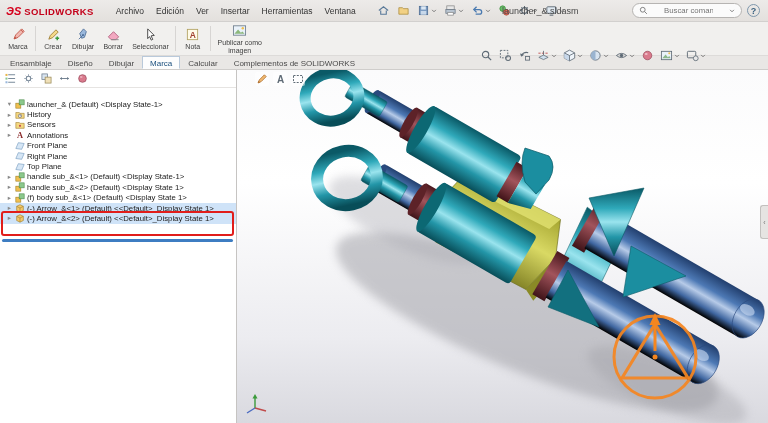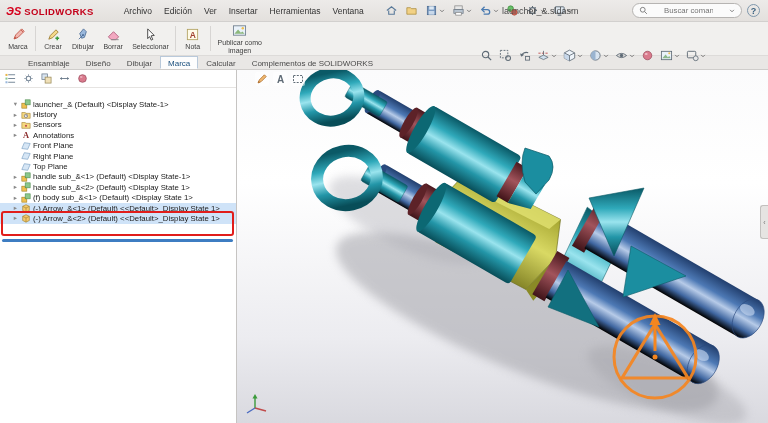--- a/index.html
+++ b/index.html
@@ -1,58 +1,58 @@
 <!DOCTYPE html>
 <html><head>
 <meta charset="utf-8">
 <style>
   *{margin:0;padding:0;box-sizing:border-box}
   html,body{width:768px;height:423px;overflow:hidden}
   body{font-family:"Liberation Sans",sans-serif;background:#fff;position:relative;font-size:9px;color:#333}
 
   
   .menubar{position:absolute;top:0;left:0;right:0;height:22px;background:linear-gradient(#edebe9,#e3e0dd);border-bottom:1px solid #d2d0ce;display:flex;align-items:center;padding:0 6px;z-index:40}
-  .logo{display:flex;align-items:baseline;gap:3px;margin-right:24px;white-space:nowrap}
+  .logo{display:flex;align-items:baseline;gap:3px;margin-right:16px;white-space:nowrap}
   .logo-ds{color:#d6001c;font-weight:bold;font-style:italic;font-size:11px}
   .logo-text{color:#c4001a;font-weight:bold;font-size:9.5px;letter-spacing:.4px}
   .menus{display:flex;align-items:center}
   .menu-item{font-size:8.5px;color:#333;padding:4px 6px;cursor:default}
   .qat{display:flex;align-items:center;gap:5px;margin-left:14px}
   .qat-btn{display:flex;align-items:center;gap:1px;padding:1px;border-radius:2px}
   .qat-btn svg{width:13px;height:13px;display:block}
   .caret svg,.hcaret svg,.s-caret svg{width:6px;height:6px;display:block}
   .doc-title{position:absolute;left:502px;top:0;height:22px;line-height:22px;font-size:9px;color:#4a4a4a;white-space:nowrap}
   .search{position:absolute;right:26px;top:3px;width:110px;height:15px;border:1px solid #b6b4b2;border-radius:8px;background:#fbfbfb;display:flex;align-items:center;padding:0 6px;gap:16px}
   .search input{border:none;outline:none;flex:1;min-width:0;background:transparent;font-family:"Liberation Sans",sans-serif;font-size:7.8px;color:#666}
   .s-icn svg{width:9px;height:9px;display:block}
   .help{position:absolute;right:8px;top:4px;width:13px;height:13px;border-radius:50%;border:1px solid #7e97ac;color:#39617f;font-size:9px;font-weight:bold;display:flex;align-items:center;justify-content:center}
 
   
   .ribbon{position:absolute;top:22px;left:0;right:0;height:34px;background:#f1f0ee;border-bottom:1px solid #dddbd9;display:flex;align-items:stretch;padding:1px 3px;z-index:35}
   .rb{display:flex;flex-direction:column;align-items:center;justify-content:center;gap:1px;padding:1px 4px;min-width:30px;max-width:54px;border-radius:2px}
   .rb-icn svg{width:15px;height:15px;display:block}
   .rb-label{font-size:7px;line-height:1.1;text-align:center;color:#3c3c3c}
   .rb-sep{width:1px;background:#d7d5d3;margin:3px 2px}
-  .tabs{position:absolute;top:56px;left:0;right:0;height:14px;background:#e9e7e5;border-bottom:1px solid #cfcdcb;display:flex;align-items:center;padding-left:20px;z-index:35}
+  .tabs{position:absolute;top:56px;left:0;right:0;height:14px;background:#e9e7e5;border-bottom:1px solid #cfcdcb;display:flex;align-items:center;padding-left:2px;z-index:35}
   .tab{font-size:8px;color:#4a4a4a;padding:2px 7px 0 7px;border:1px solid transparent;white-space:nowrap}
   .tab.active{background:#fdfdfd;border:1px solid #b9c9da;border-bottom-color:#fdfdfd;color:#1a4f7d}
 
   
   .hud{position:absolute;left:479px;top:48px;display:flex;align-items:center;gap:4px;z-index:45}
   .hud-btn{display:flex;align-items:center;gap:1px;padding:1px;border-radius:2px}
   .hud-icn svg{width:13px;height:13px;display:block}
 
   
   .main{position:absolute;top:70px;left:0;width:768px;height:353px}
   .panel{position:absolute;left:0;top:0;width:237px;height:353px;background:#fff;border-right:1px solid #c6c4c2;z-index:20}
   .panel-tabs{height:18px;display:flex;gap:3px;padding:2px 3px;border-bottom:1px solid #e6e4e2;align-items:center}
   .ptab{padding:1px 2px;border-radius:2px}
   .pt-icn svg{width:11px;height:11px;display:block}
   .tree{position:relative;padding-top:11px}
-  .tree-row{display:flex;align-items:center;height:10.4px;padding-left:12px;gap:2px;font-size:7.8px;color:#222;white-space:nowrap;overflow:hidden}
+  .tree-row{display:flex;align-items:center;height:10.4px;padding-left:6px;gap:2px;font-size:7.8px;color:#222;white-space:nowrap;overflow:hidden}
   .tree-row.selected{background:#cfe3f8}
   .expander{width:7px;font-size:6.5px;color:#8a8a8a;text-align:center;flex:0 0 auto}
   .ticon{flex:0 0 auto;display:flex}
   .ticon svg{width:10px;height:10px;display:block}
   .tlabel{overflow:hidden;text-overflow:ellipsis}
   .markup-box{position:absolute;left:1px;top:141px;width:233px;height:25px;border:2.5px solid #e11d1a;border-radius:3px;z-index:6}
   .rollback{position:absolute;left:2px;top:169px;width:231px;height:3px;background:#3d7dc2;border-radius:2px;z-index:5}
 
   .viewport{position:absolute;left:237px;top:0;width:531px;height:353px;background:linear-gradient(180deg,#fbfbfc 0%,#ffffff 32%,#ececf0 76%,#d9d9df 100%)}
   .viewport svg.model{position:absolute;inset:0;z-index:1}

